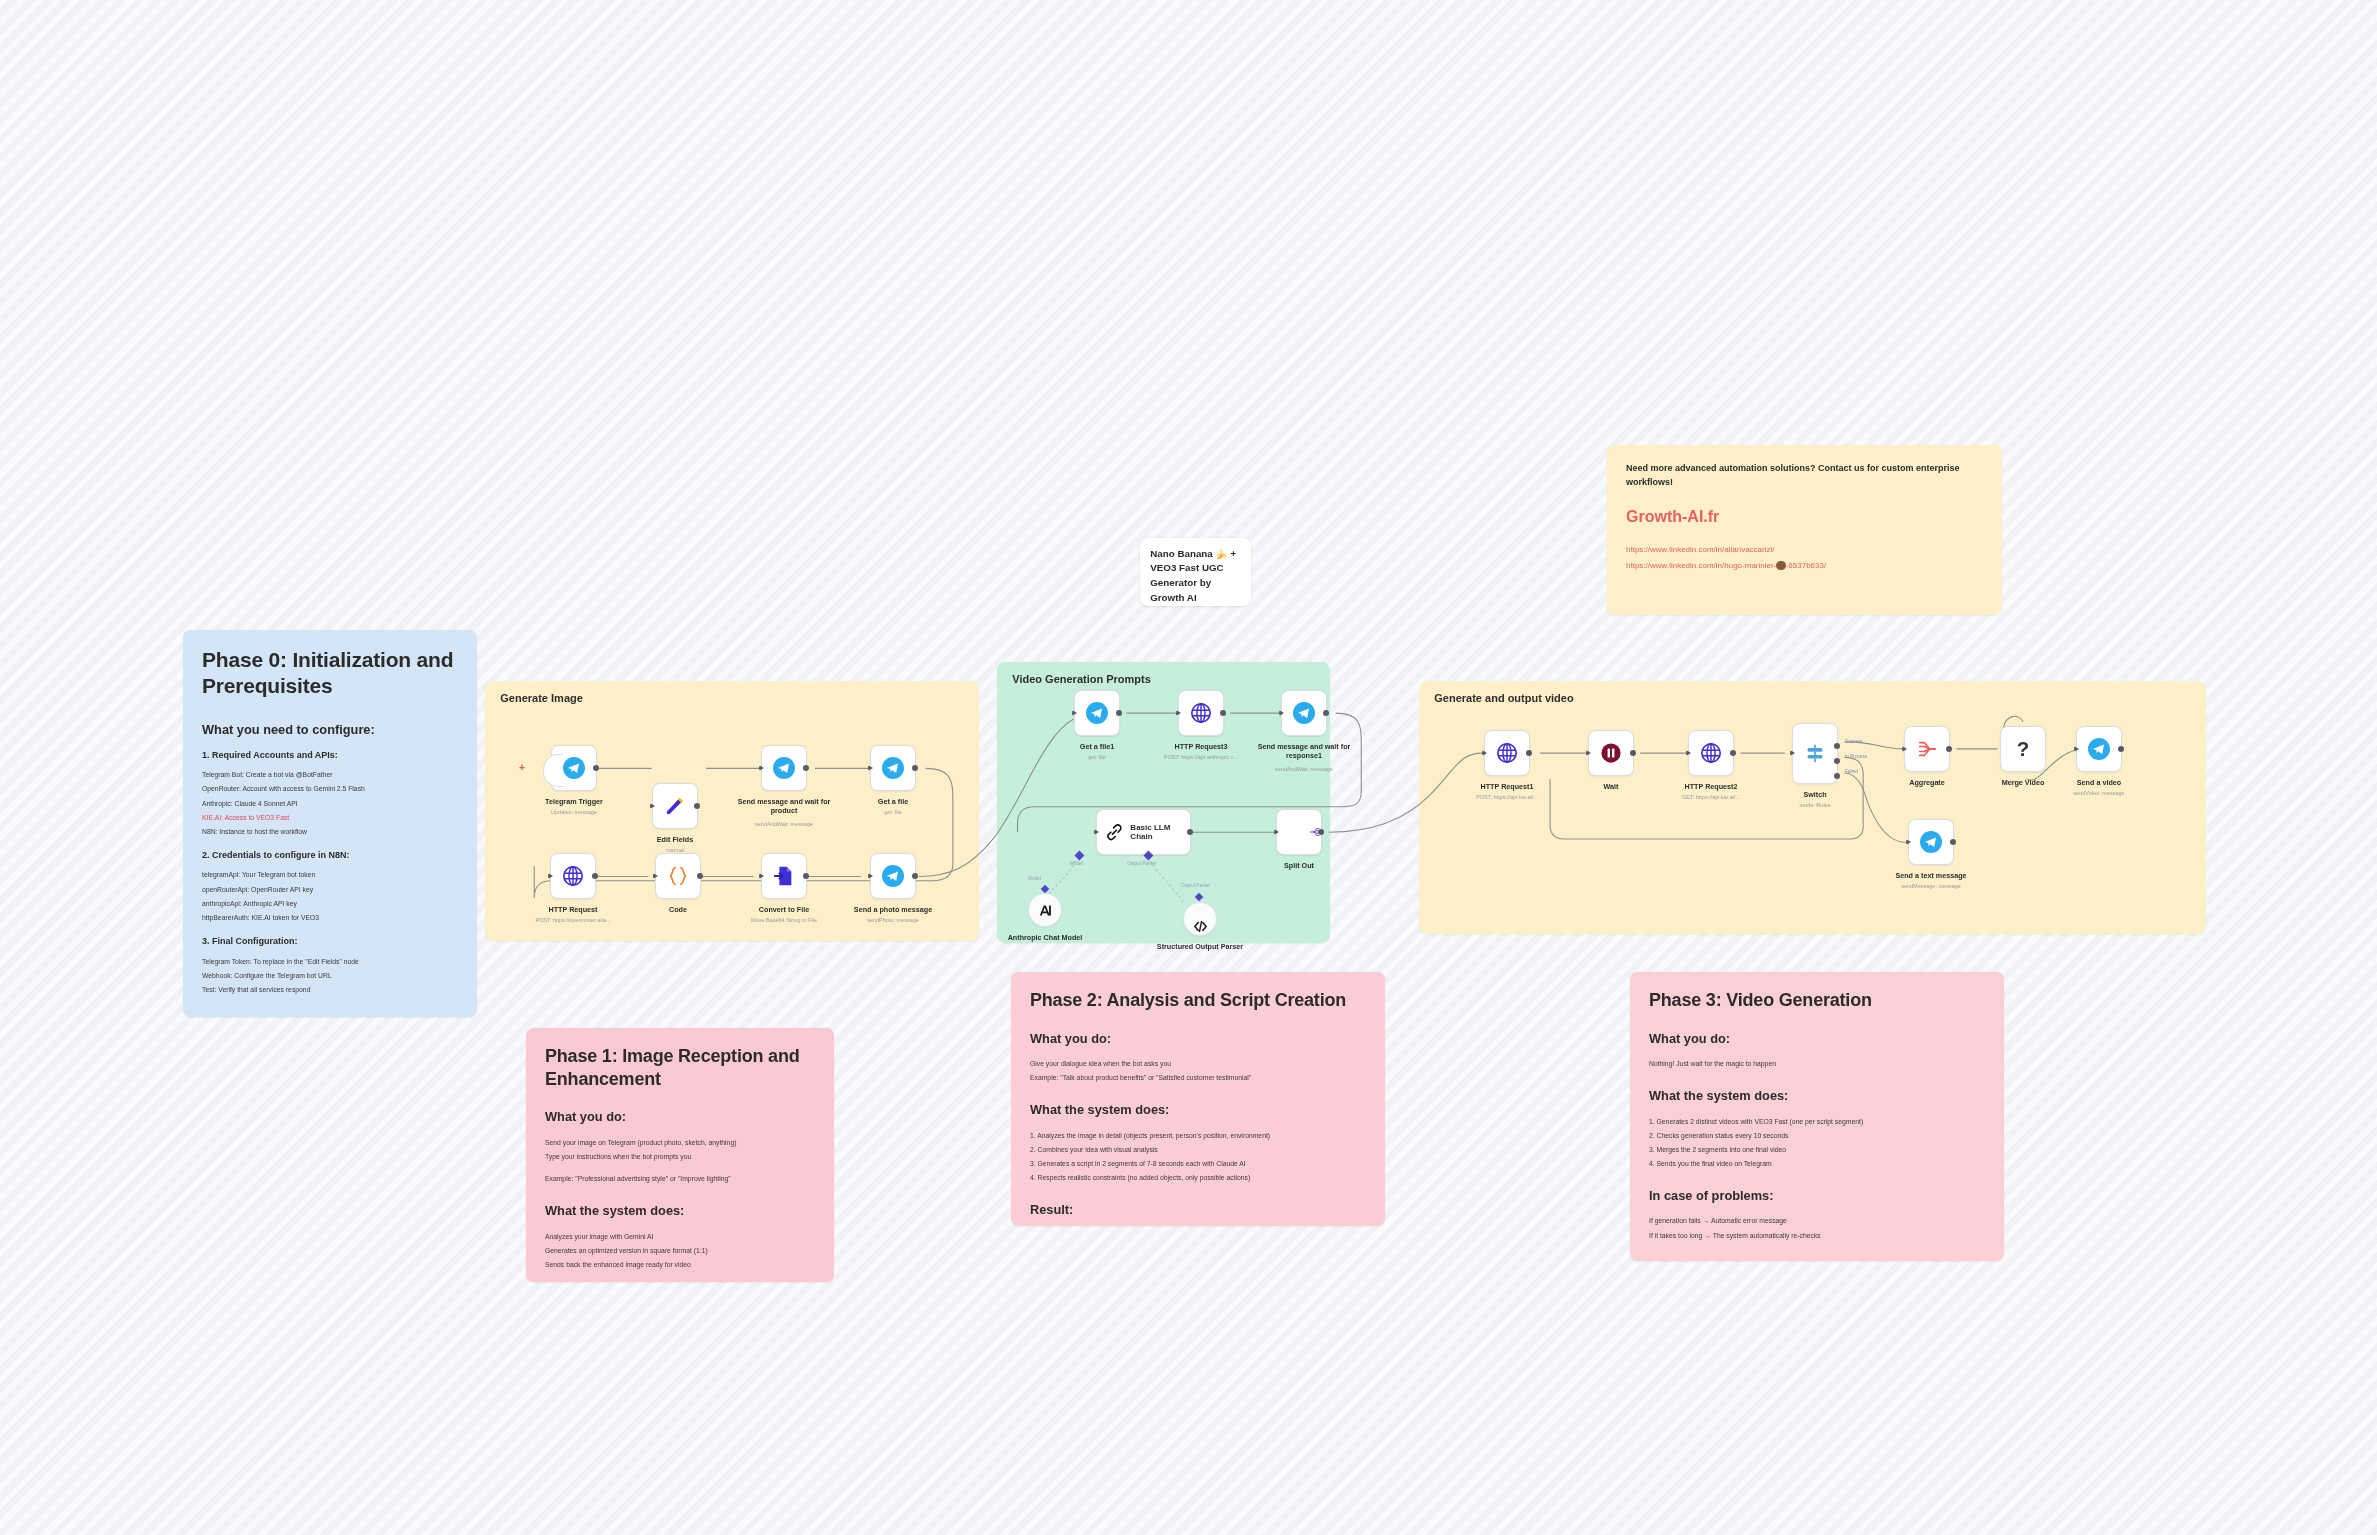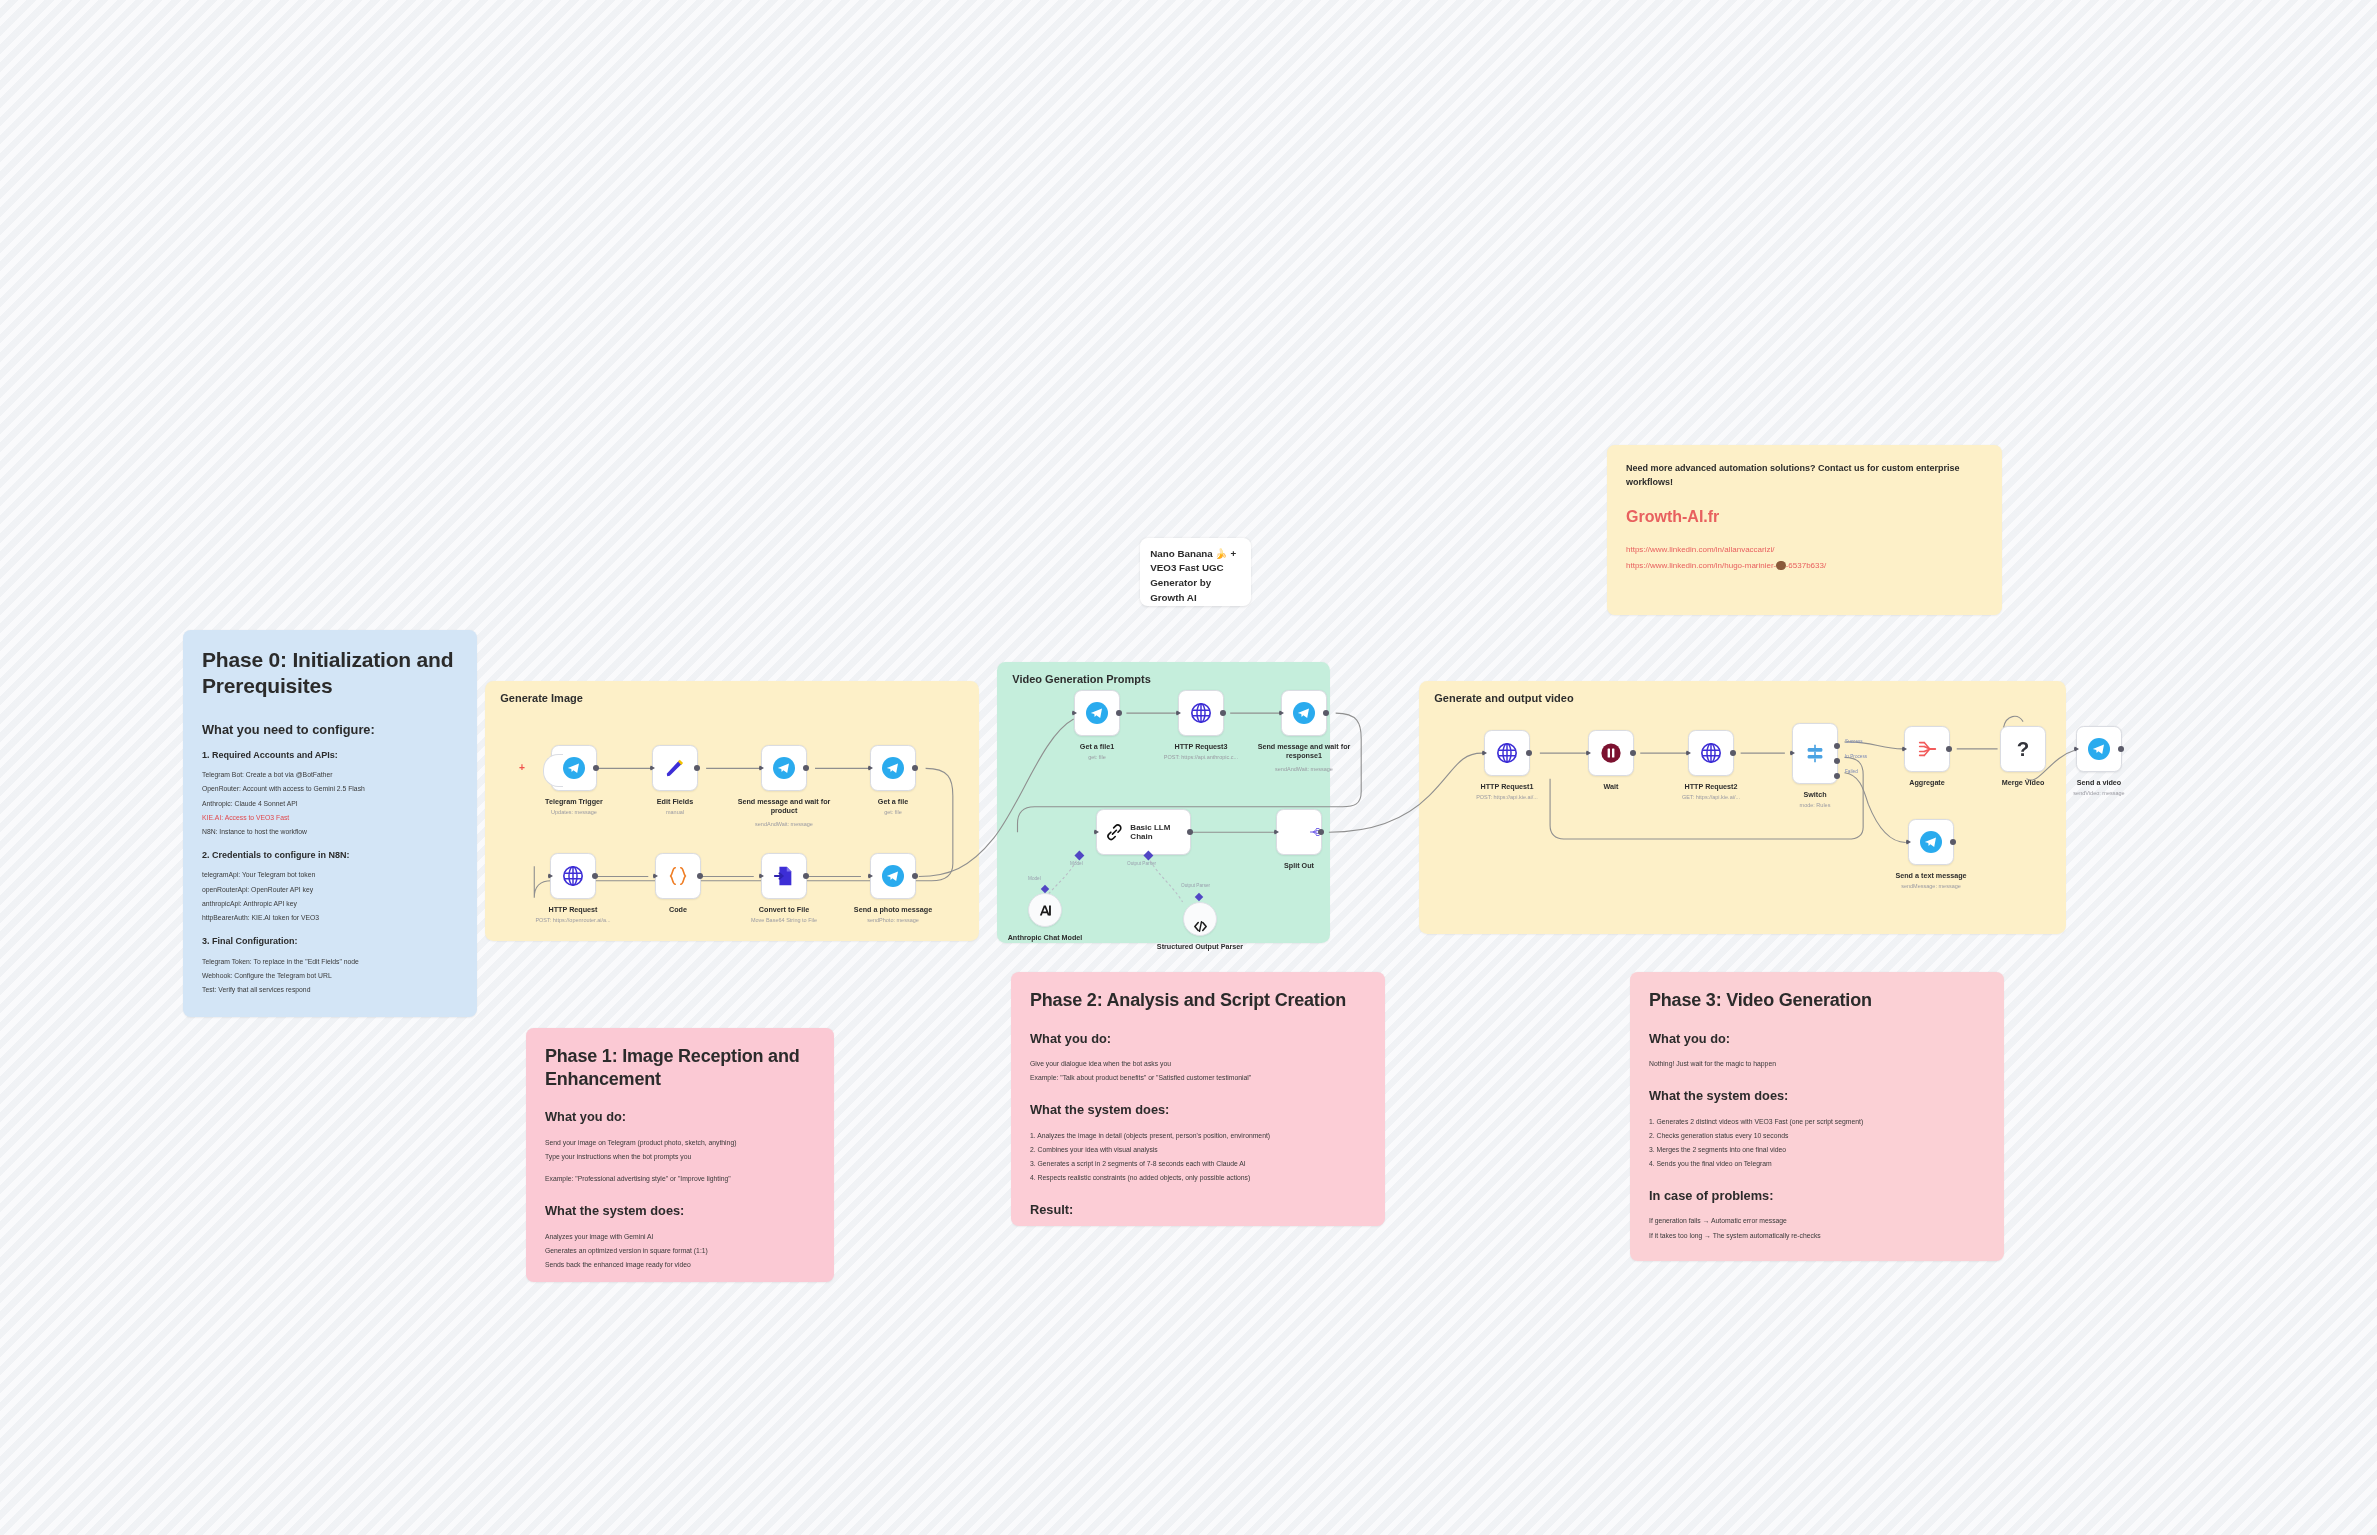--- a/index.html
+++ b/index.html
@@ -229,37 +229,37 @@
   </div>
 
   <div class="groupbox cream" style="left:485px; top:681px; width:494px; height:260px;">
     <div class="gtitle">Generate Image</div>
   </div>
 
   <div class="groupbox green" style="left:997px; top:662px; width:333px; height:281px;">
     <div class="gtitle">Video Generation Prompts</div>
   </div>
 
-  <div class="groupbox cream" style="left:1419px; top:681px; width:647px; height:253px;">
+  <div class="groupbox cream" style="left:1419px; top:681px; width:787px; height:253px;">
     <div class="gtitle">Generate and output video</div>
   </div>
 
   <div class="plusred" style="left:519px; top:762px;">+</div>
 
   <div class="node trigger" style="left:551px; top:745px;">
     <svg class="ico" width="24" height="24" viewBox="0 0 24 24">
       <circle cx="12" cy="12" r="11" fill="#2aabee"></circle>
       <path d="M5.8 11.9 L17 7.4 L15.2 17 L11.4 14.3 L9.6 16 L9.3 12.9 Z" fill="#ffffff"></path>
     </svg>
     <span class="ndot out"></span>
     <span class="nlabel">Telegram Trigger</span>
     <span class="nsub" style="top:63px;">Updates: message</span>
   </div>
 
-  <div class="node" style="left:652px; top:745px;">
+  <div class="node" style="left:652px; top:783px;">
     <svg class="ico" width="22" height="22" viewBox="0 0 24 24">
       <path d="M3 18.2 L3.5 21 L6.3 20.5 L19.5 7.3 L16.2 4 Z" fill="#3d2ed6"></path>
       <path d="M17.2 3 L20.8 6.6 L18.8 8.6 L15.2 5 Z" fill="#f2c200"></path>
     </svg>
     <span class="ndot in"></span>
     <span class="ndot out"></span>
     <span class="nlabel">Edit Fields</span>
     <span class="nsub" style="top:63px;">manual</span>
   </div>
 

